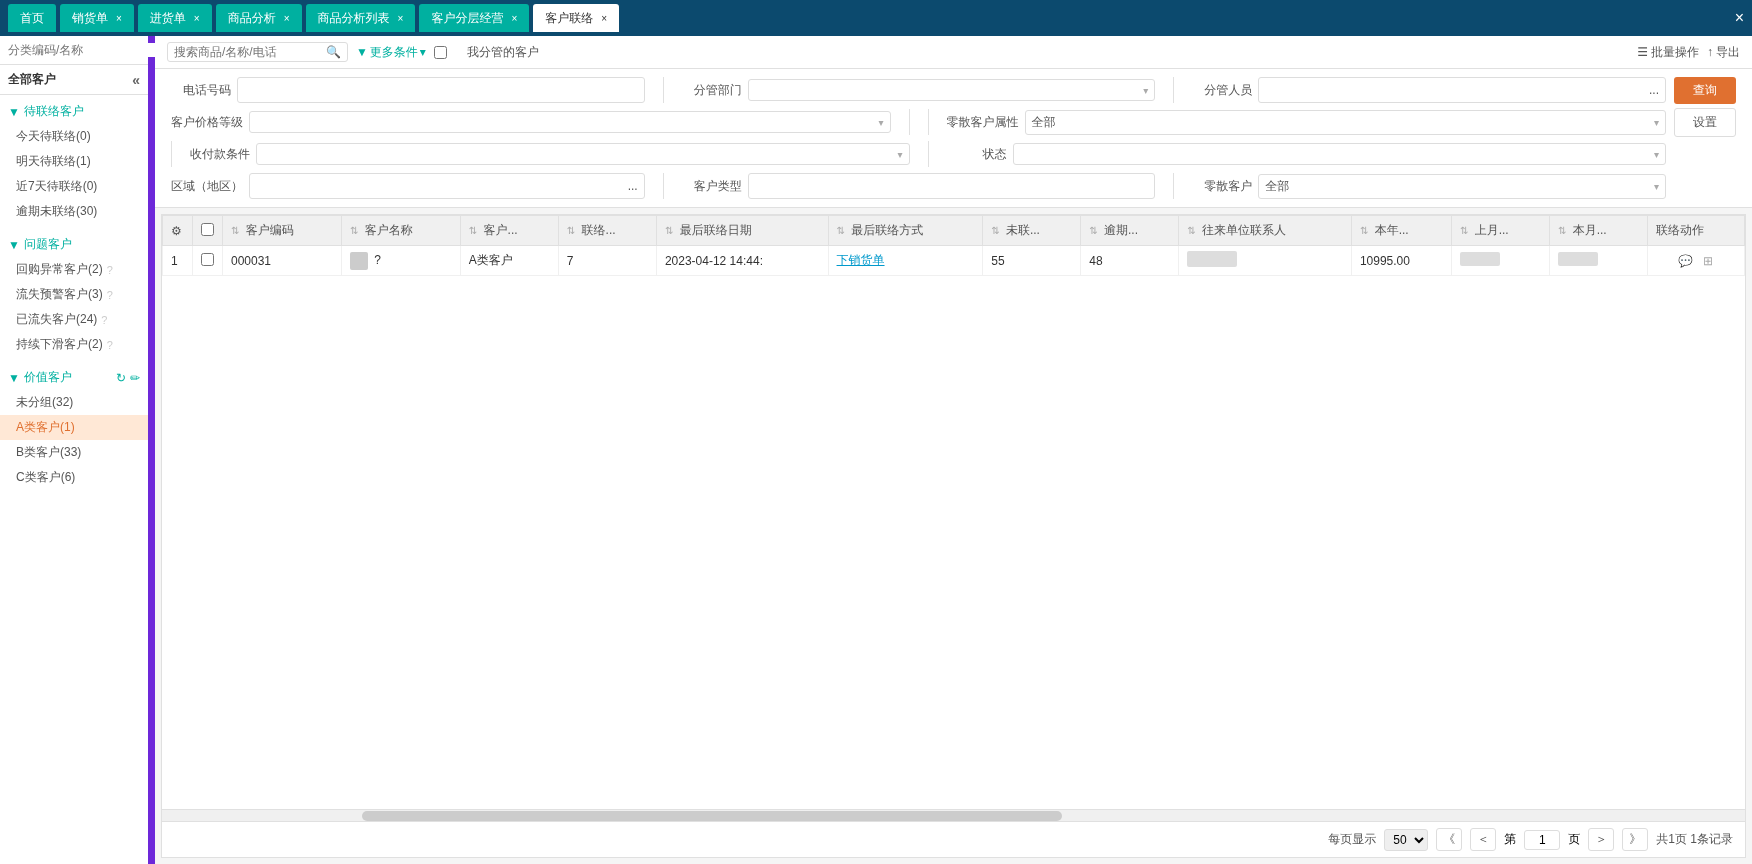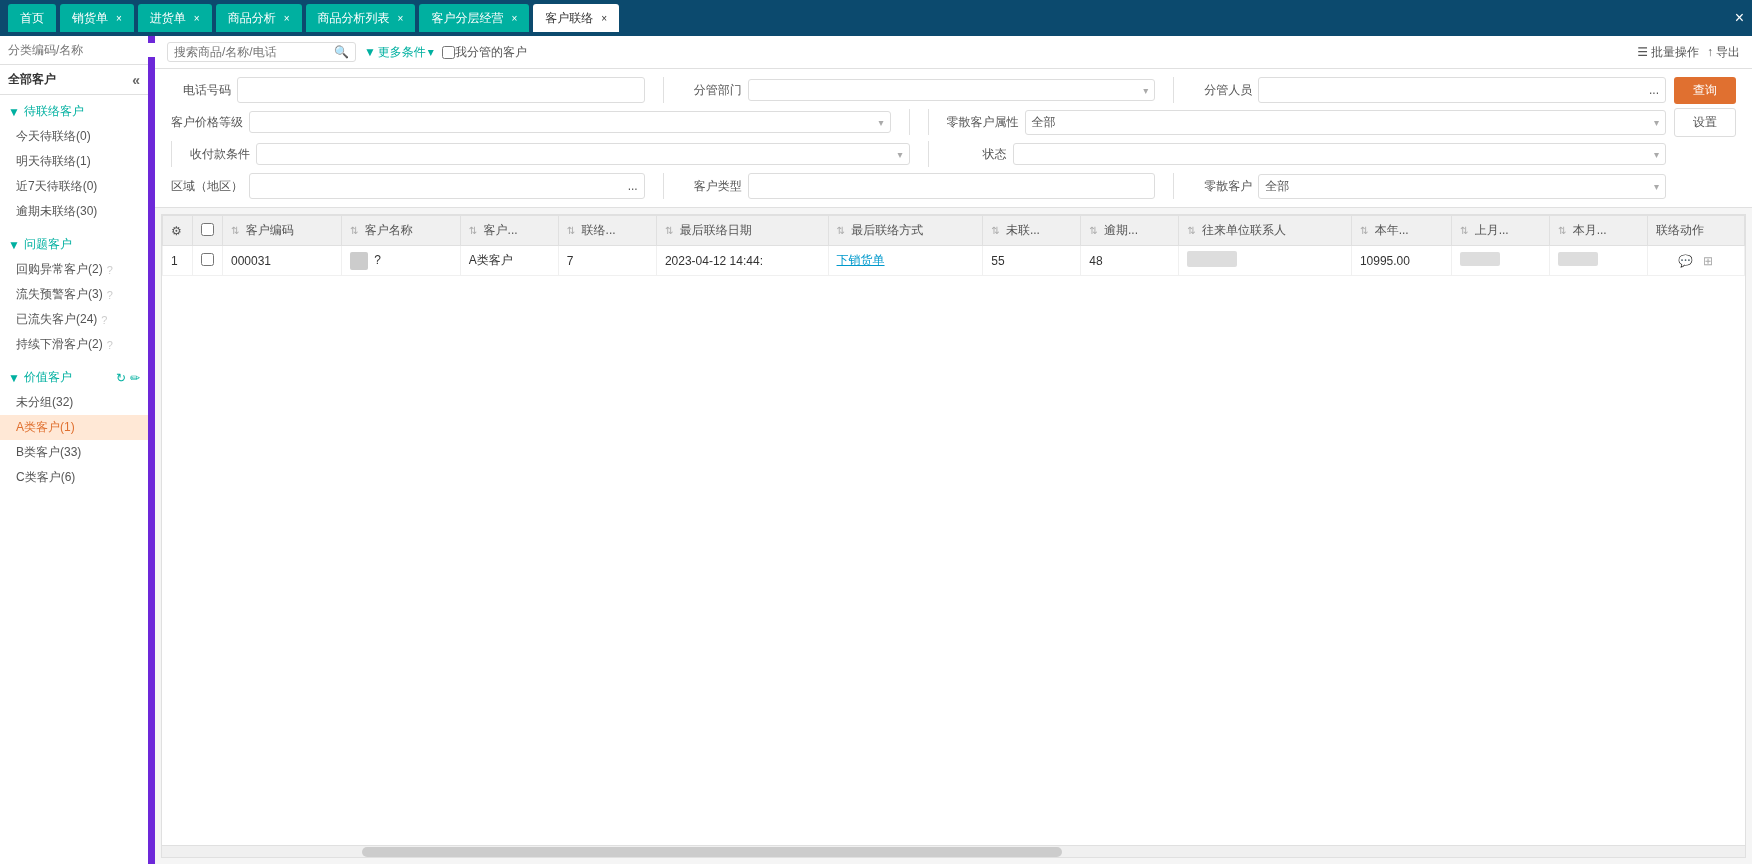--- a/index.html
+++ b/index.html
@@ -117,40 +117,40 @@
       gap: 8px;
       border-bottom: 1px solid #e0e0e0;
       flex-shrink: 0;
     }
     .filter-search-wrap {
       display: flex;
       align-items: center;
       border: 1px solid #ddd;
       border-radius: 3px;
       padding: 2px 6px;
-      gap: 20px;
+      gap: 12px;
     }
     .filter-search-wrap input {
       border: none;
       outline: none;
       font-size: 12px;
       width: 140px;
       color: #999;
     }
     .filter-more {
       color: #00b0a0;
       cursor: pointer;
       display: flex;
       align-items: center;
       gap: 2px;
     }
     .checkbox-wrap {
       display: flex;
       align-items: center;
-      gap: 0;
+      gap: 20px;
       color: #555;
     }
     .right-actions {
       margin-left: auto;
       display: flex;
       align-items: center;
       gap: 8px;
     }
     .action-link {
       color: #555;
@@ -674,16 +674,30 @@
               </td>
             </tr>
           </tbody>
         </table>
       </div>
 
       <div class="h-scrollbar">
         <div class="h-scrollbar-thumb"></div>
       </div>
 
+      <div class="pagination">
+        <span class="page-size-label">每页显示</span>
+        <select class="page-size-select">
+          <option>50</option>
+        </select>
+        <button class="page-btn">《</button>
+        <button class="page-btn">＜</button>
+        <span>第</span>
+        <input type="text" class="page-input" value="1" style="">
+        <span>页</span>
+        <button class="page-btn">＞</button>
+        <button class="page-btn">》</button>
+        <span class="page-total">共1页 1条记录</span>
+      </div>
     </div>
 
   </div>
 </div>
 
 </body></html>

